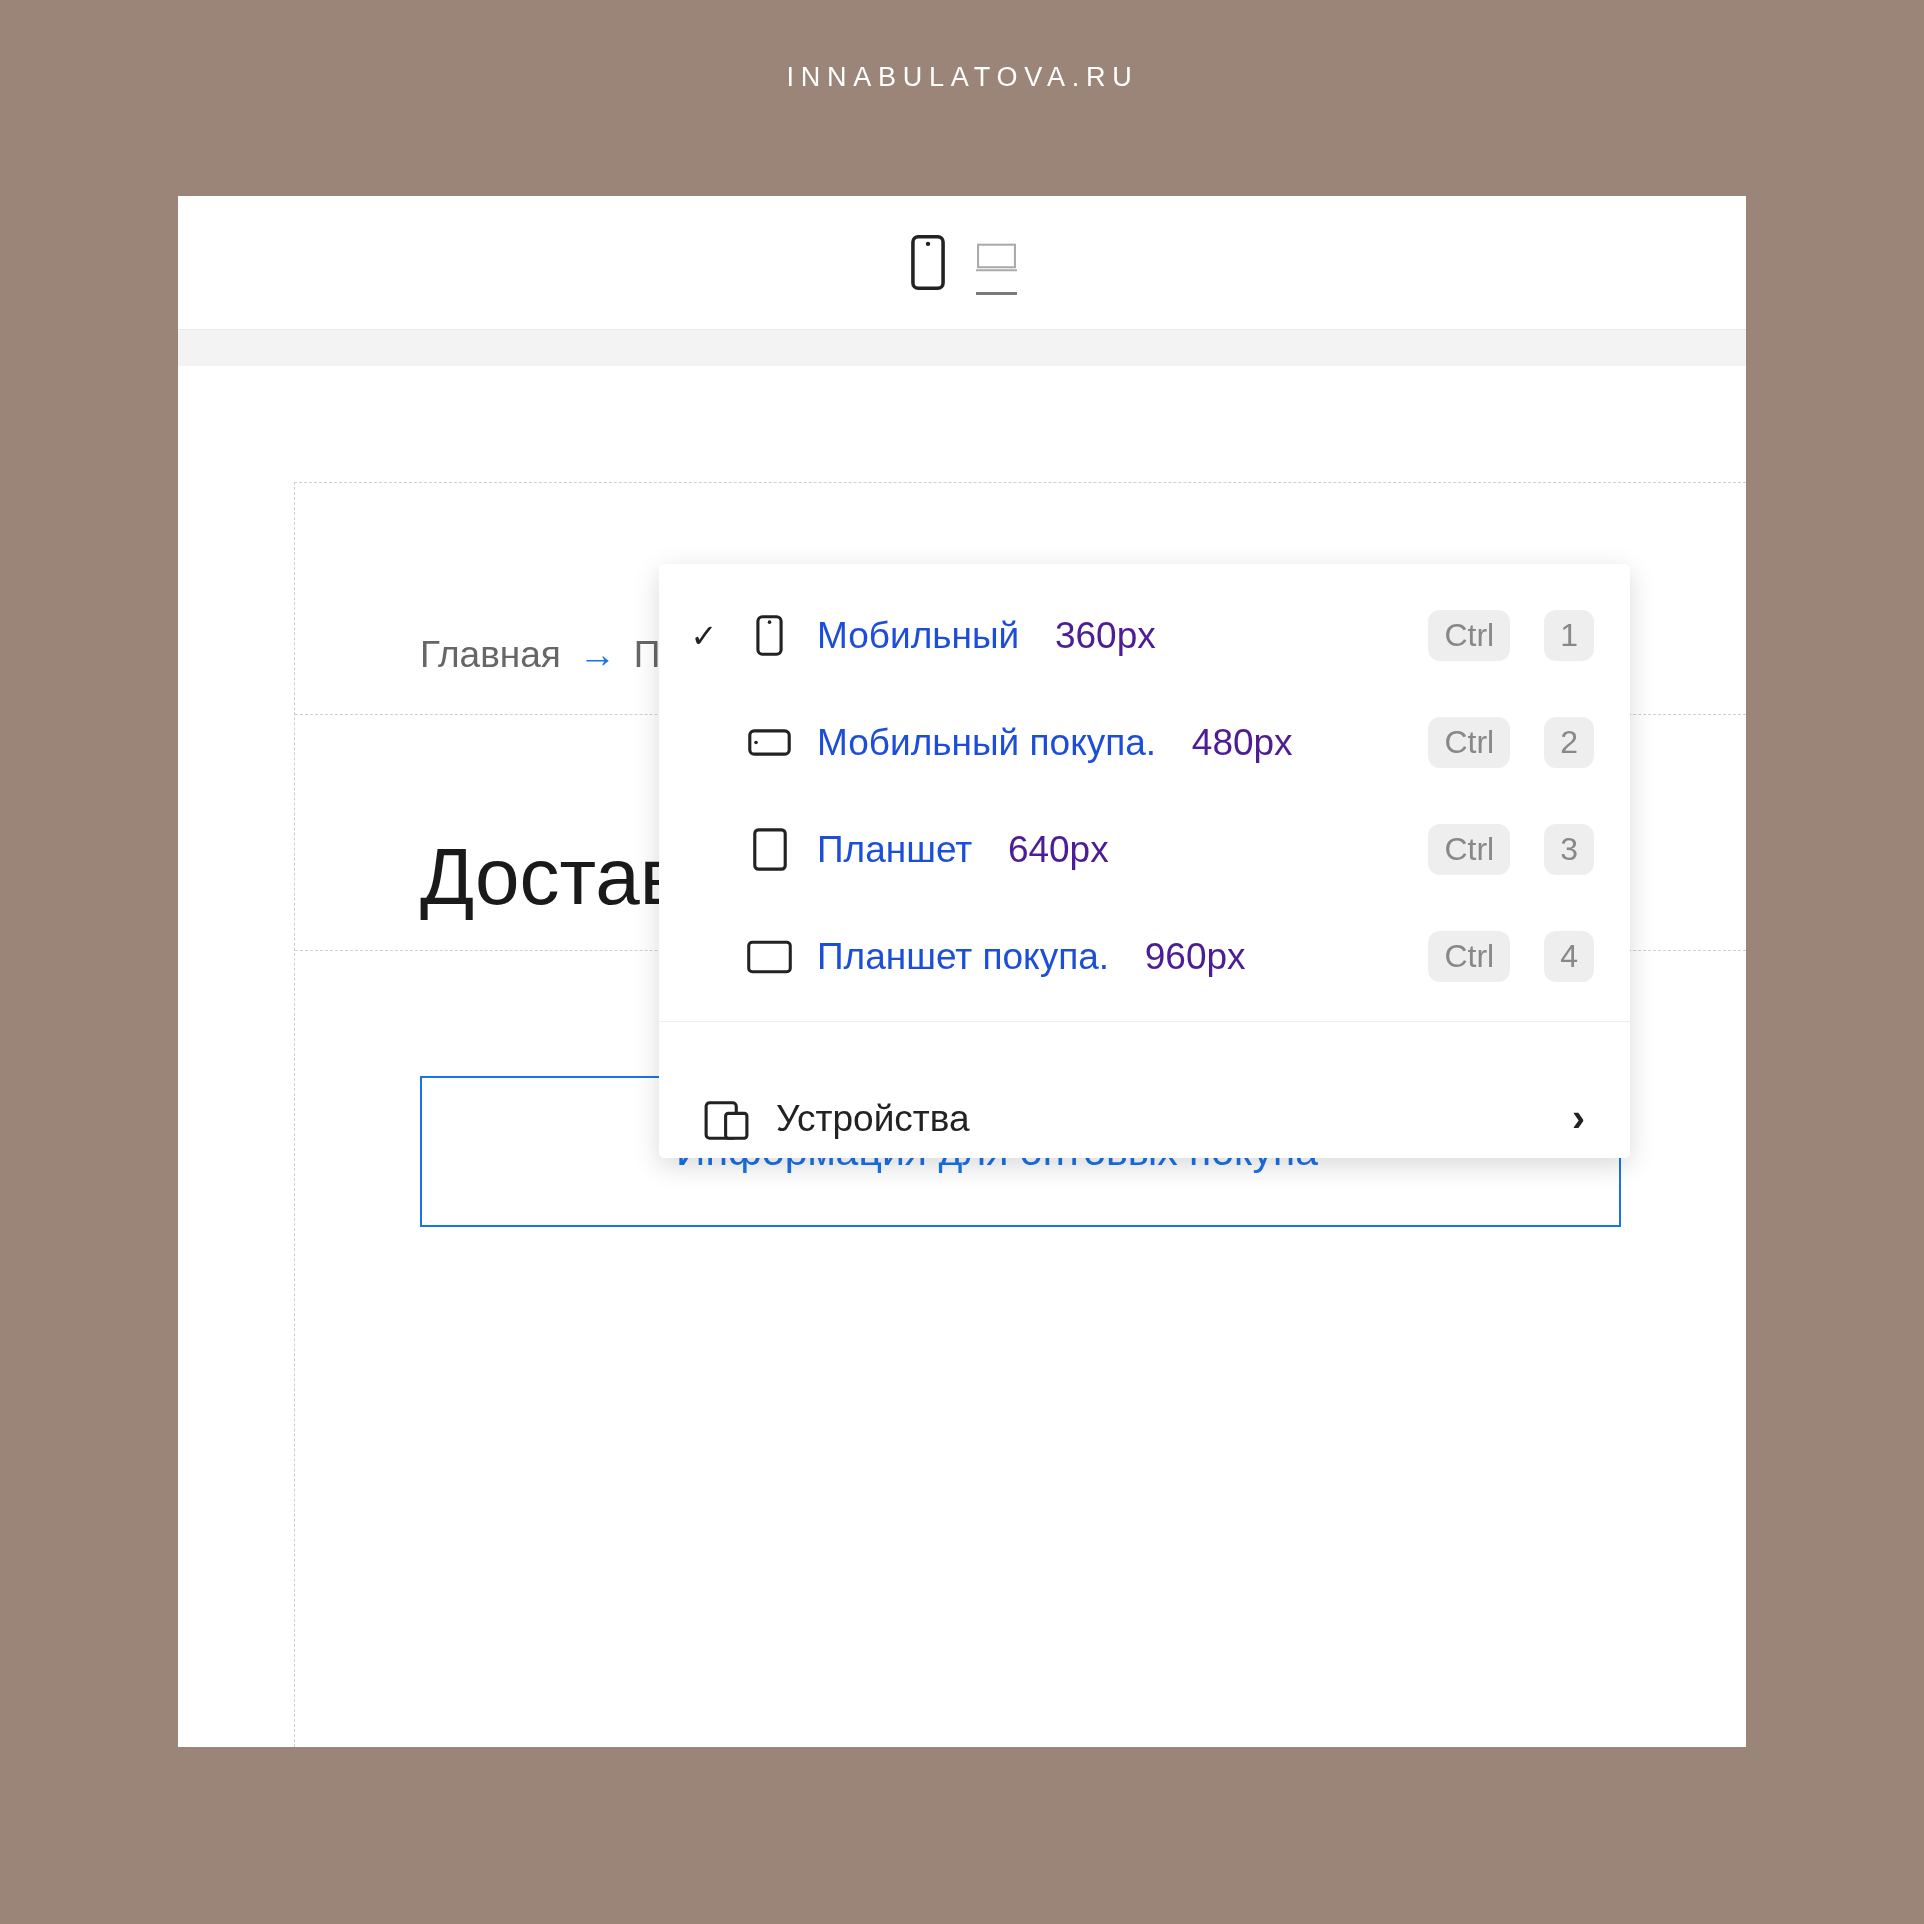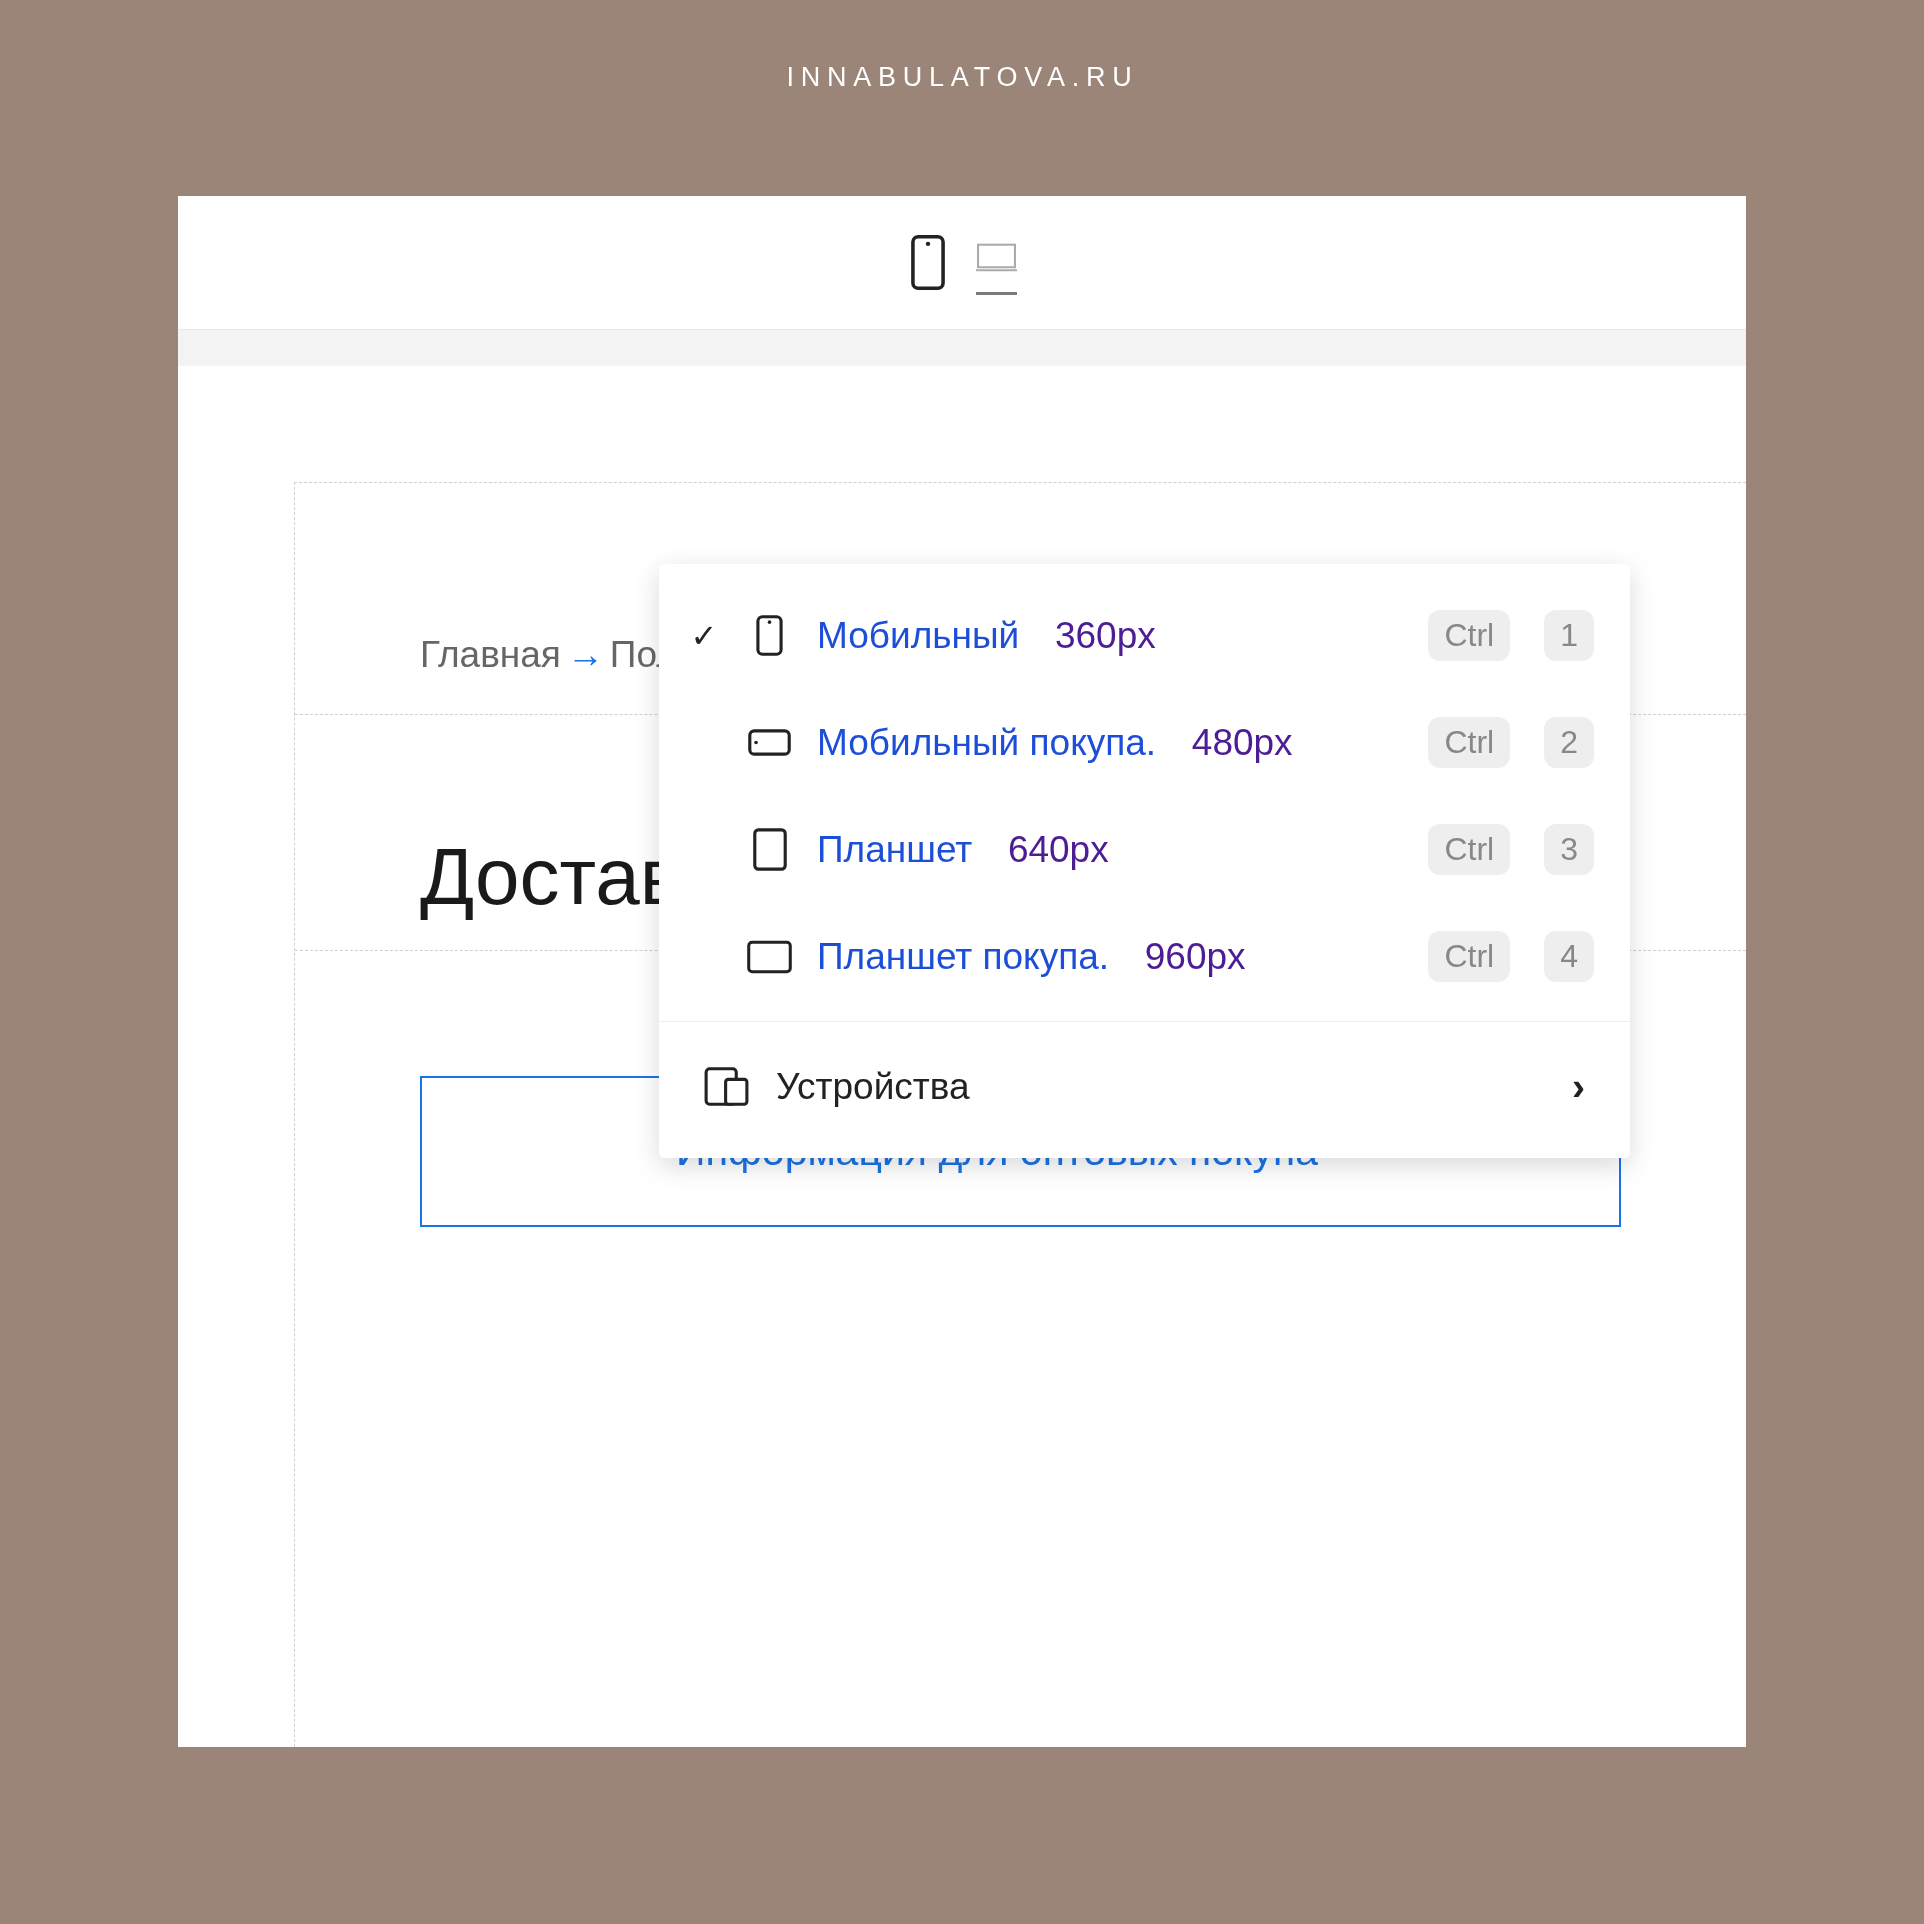--- a/index.html
+++ b/index.html
@@ -86,21 +86,21 @@
   }
 
   .breadcrumb {
     position: absolute;
     left: 125px;
     top: 151px;
     font-size: 37px;
     color: #666;
     display: flex;
     align-items: center;
-    gap: 6px;
+    gap: 18px;
   }
   .bc-arrow { color: #1a73e8; font-size: 37px; }
 
   .section-title-wrap {
     position: relative;
     border-bottom: 1.8px dashed #cfcfcf;
   }
   .section-title {
     padding: 116px 0 27px 125px;
     font-size: 80px;
@@ -192,21 +192,21 @@
     margin-left: 9px;
   }
 
   .dd-sep {
     height: 1.8px;
     background: #eee;
     margin: 10.7px 0;
   }
   .dd-footer {
     display: flex;
-    align-items: center;
+    align-items: flex-end;
     height: 107px;
     padding: 0 45px;
     gap: 27px;
     font-size: 37px;
     color: #222;
   }
   .dd-footer .dd-spacer { flex:1; }
   .chev-right {
     font-size: 39px;
     color: #222;

